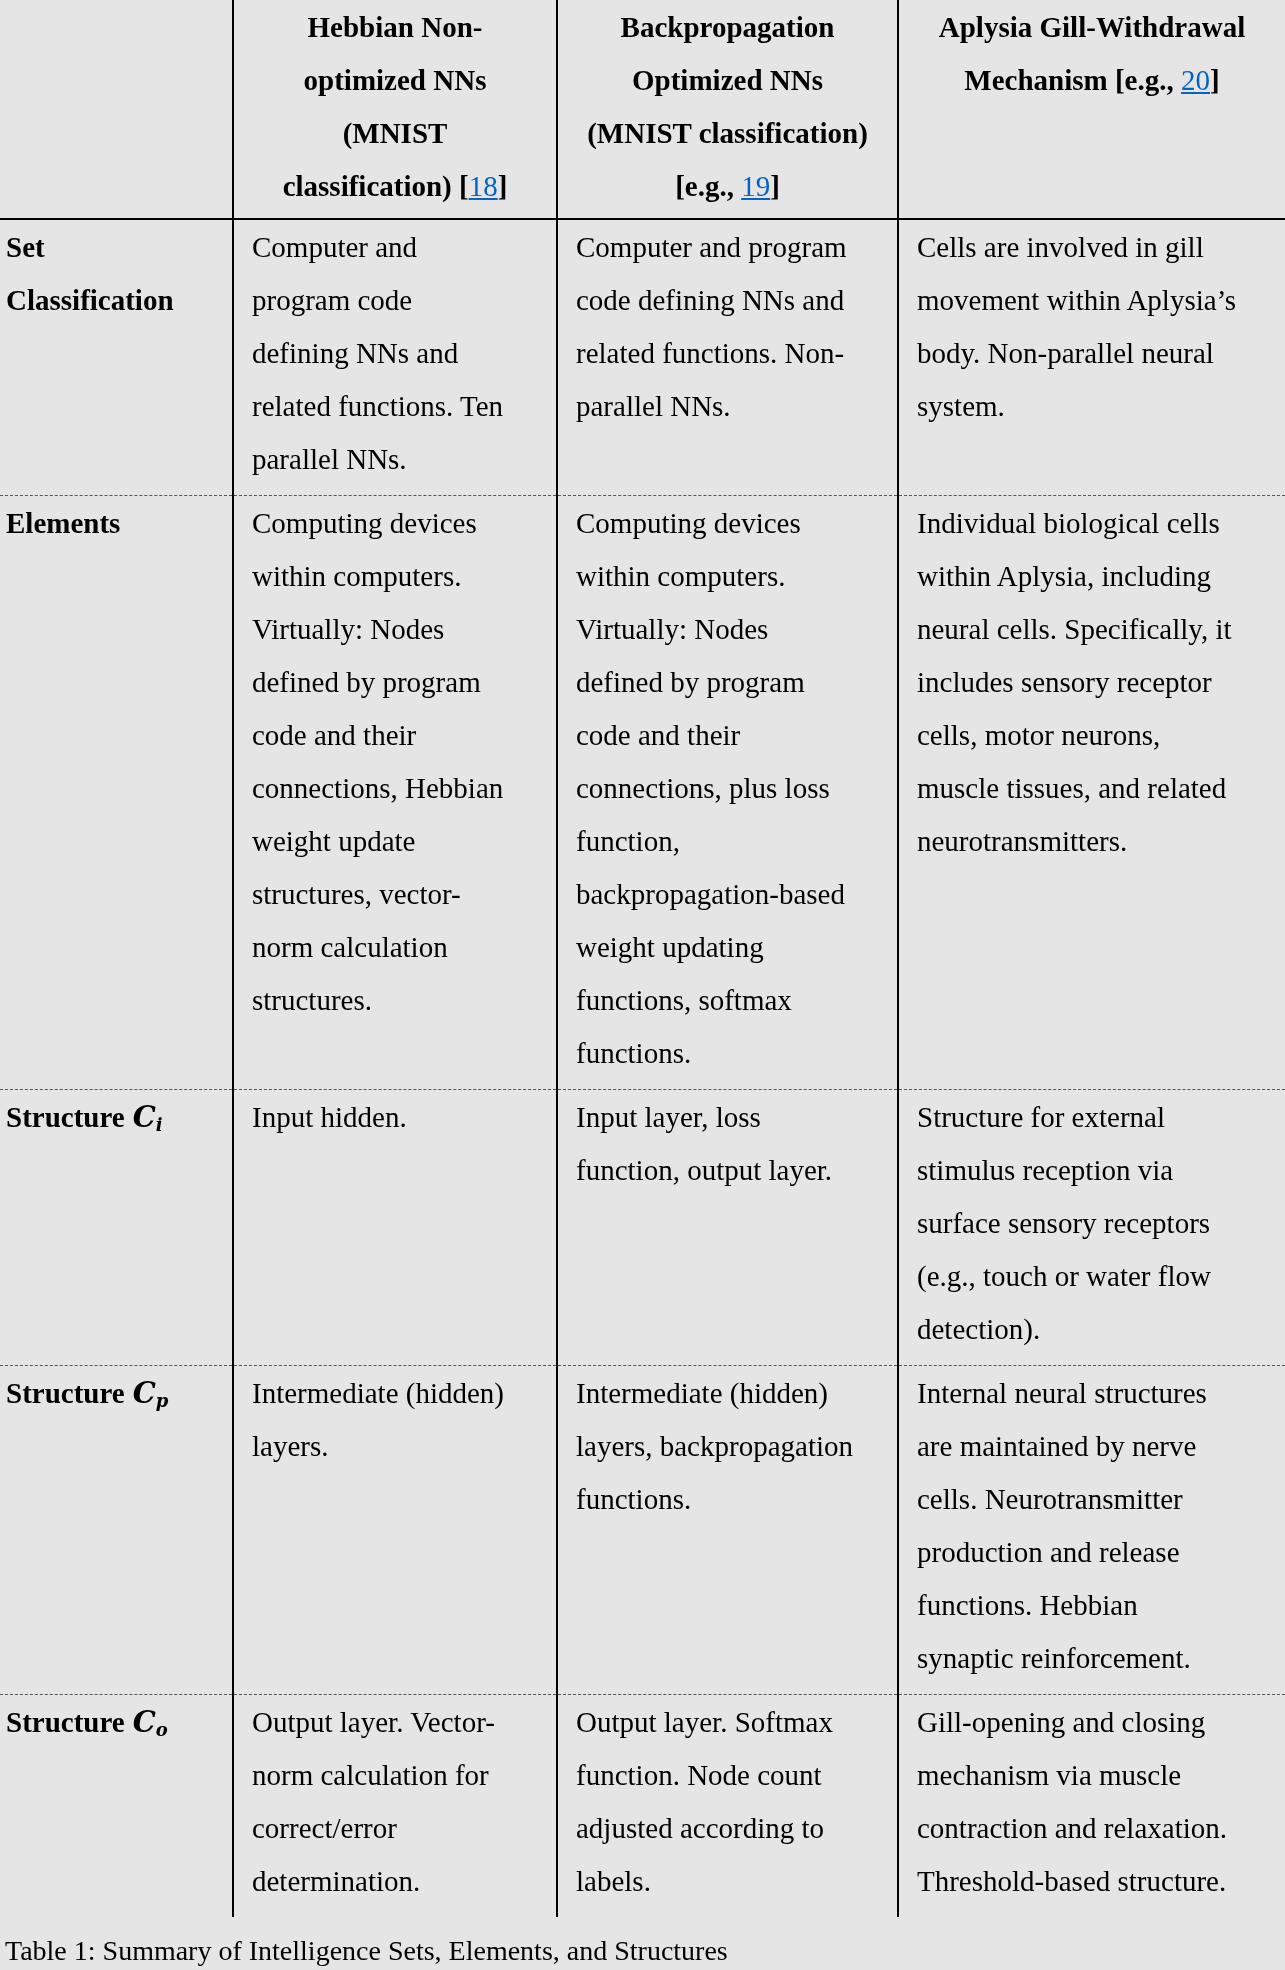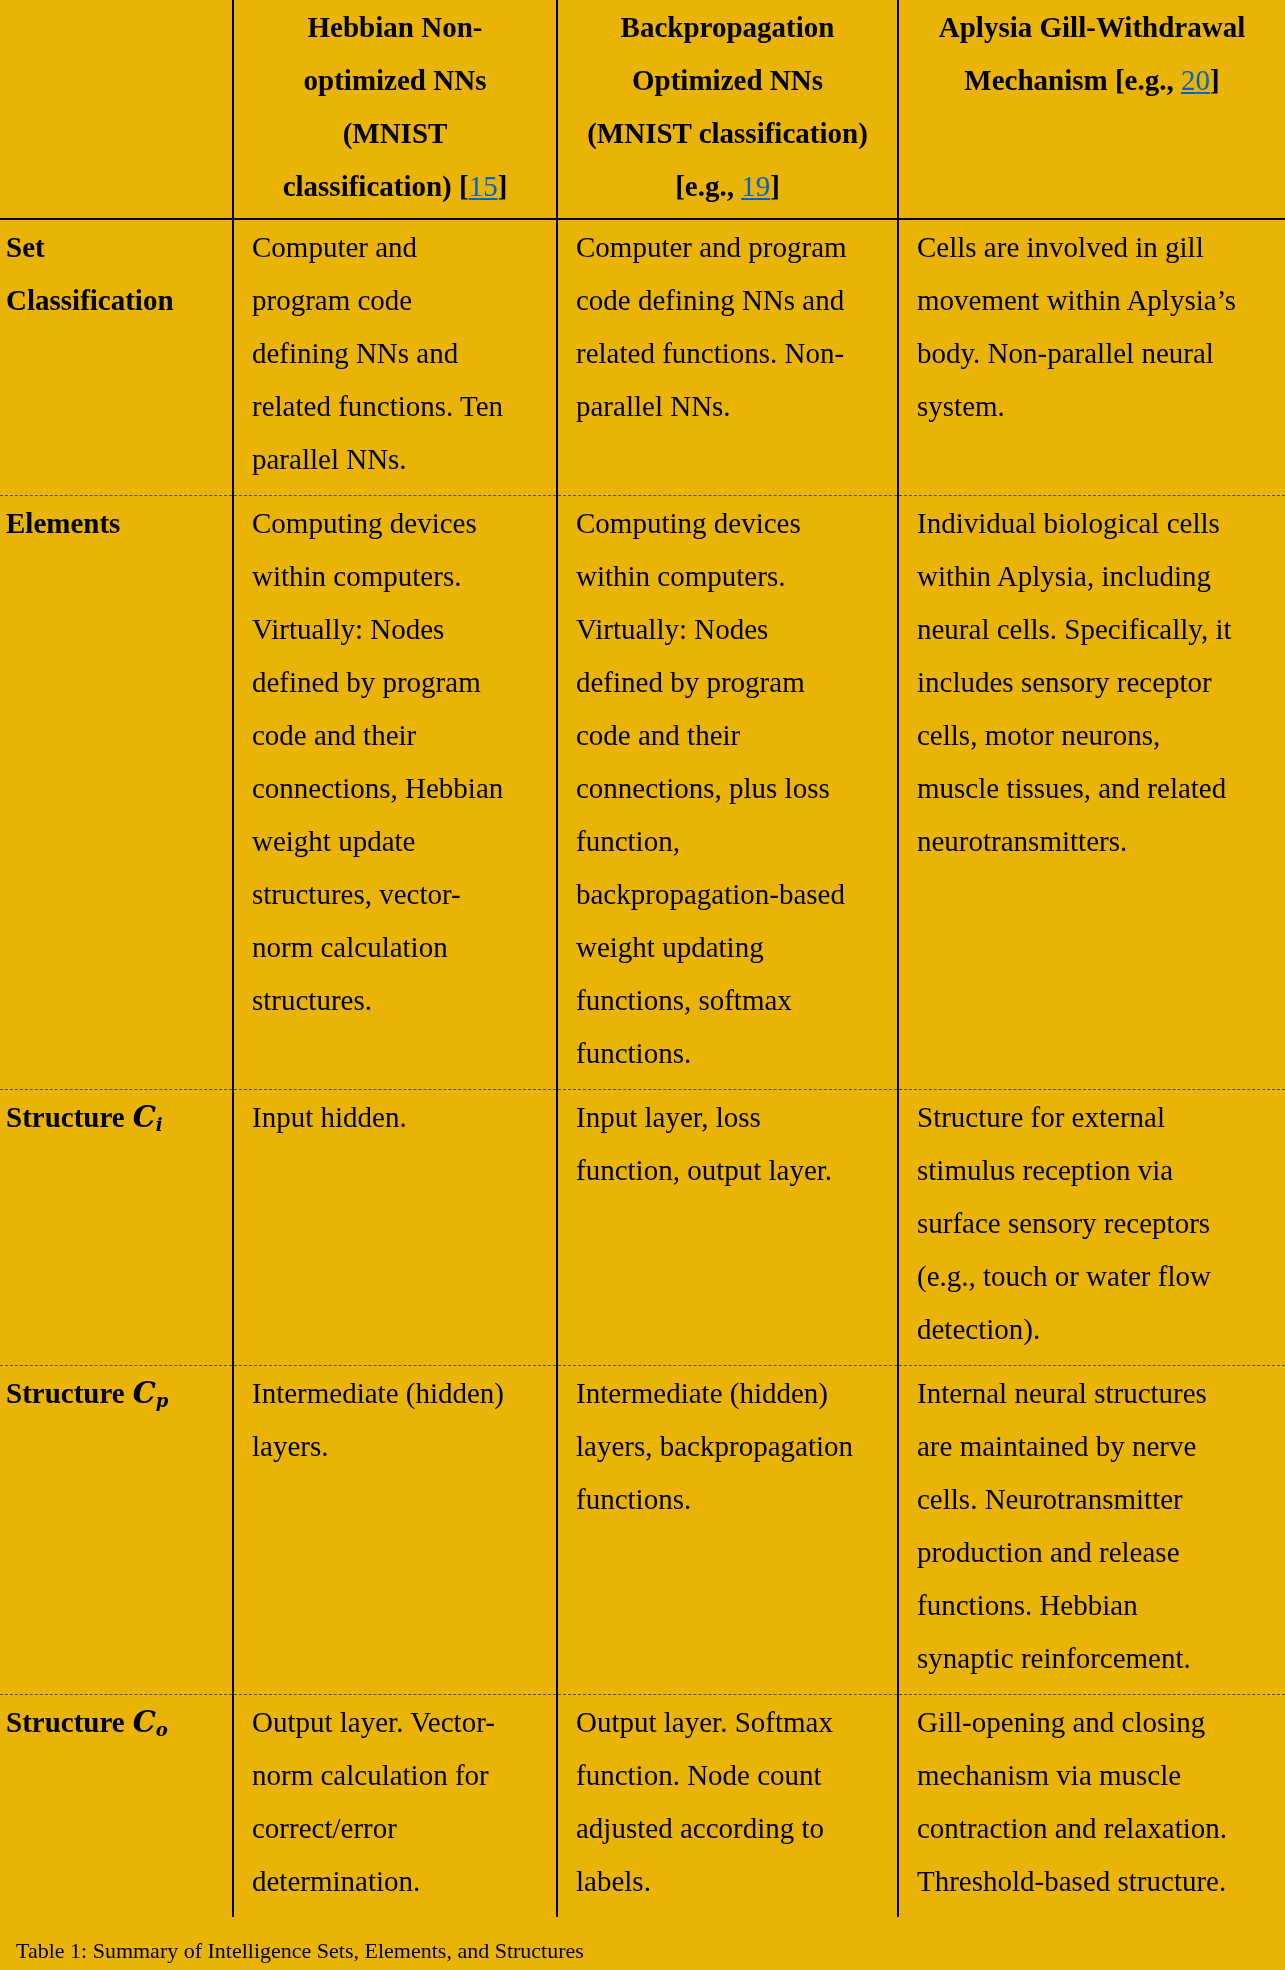--- a/index.html
+++ b/index.html
@@ -6,21 +6,21 @@
   html, body {
     background: #ffffff;
     width: 1285px;
     font-family: "Liberation Serif", "DejaVu Serif", serif;
     color: #000000;
   }
   .page {
     width: 1285px;
     height: 1970px;
     overflow: hidden;
-    background: #eab308;
+    background: #e5e5e5;
   }
   table.summary {
     border-collapse: collapse;
     table-layout: fixed;
     width: 1285px;
     font-size: 29px;
     line-height: 53px;
   }
   table.summary th, table.summary td {
     vertical-align: top;
@@ -64,24 +64,24 @@
   .msub {
     font-style: italic;
     font-weight: 600;
     font-size: 0.62em;
     vertical-align: baseline;
     position: relative;
     top: 0.25em;
     font-family: "DejaVu Serif", "Liberation Serif", serif;
   }
   .caption {
-    font-size: 22px;
+    font-size: 28px;
     line-height: 36px;
     margin-top: 16px;
-    padding-left: 16px;
+    padding-left: 5px;
     text-align: left;
     white-space: pre-line;
   }
 </style>
 </head>
 <body>
 
 <div class="page">
   <table class="summary">
     <colgroup>
@@ -89,21 +89,21 @@
       <col style="width:324px">
       <col style="width:341px">
       <col style="width:387px">
     </colgroup>
     <thead>
       <tr>
         <th></th>
         <th class="vline"><span>Hebbian Non-
 optimized NNs
 (MNIST
-classification) [</span><a class="cite" style="color: rgb(5, 99, 193);">15</a><span>]</span></th>
+classification) [</span><a class="cite" style="color: rgb(5, 99, 193);">18</a><span>]</span></th>
         <th class="vline"><span>Backpropagation
 Optimized NNs
 (MNIST classification)
 [e.g., </span><a class="cite" style="color: rgb(5, 99, 193);">19</a><span>]</span></th>
         <th class="vline"><span>Aplysia Gill-Withdrawal
 Mechanism [e.g., </span><a class="cite" style="color: rgb(5, 99, 193);">20</a><span>]</span></th>
       </tr>
     </thead>
     <tbody>
       <tr>

